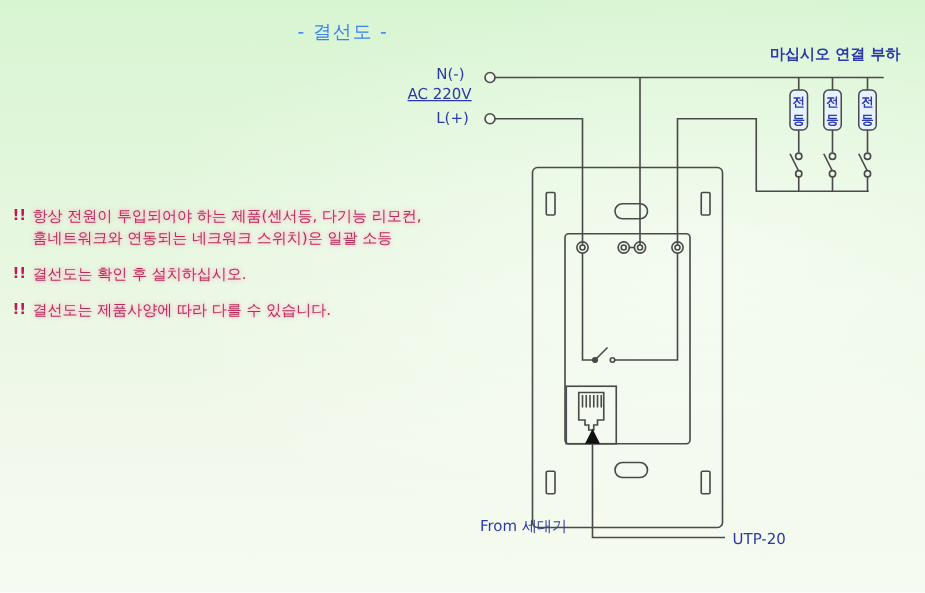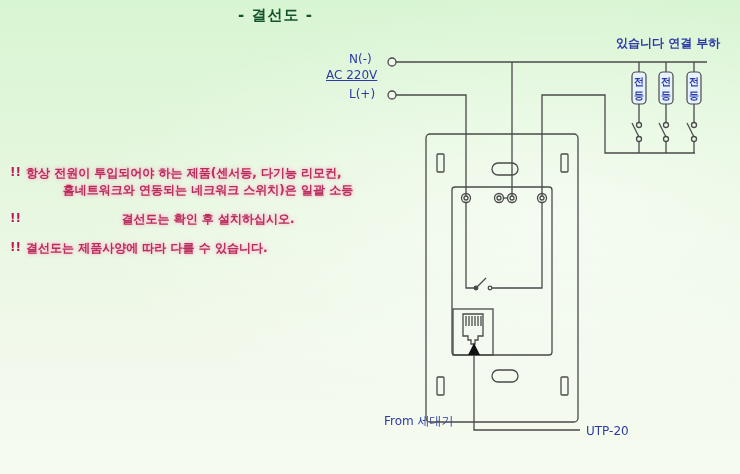--- a/index.html
+++ b/index.html
@@ -7,34 +7,34 @@
       width: 740px; height: 474px; overflow: hidden; position: relative;
       background: linear-gradient(180deg, #d8f5d2 0%, #e6f7df 40%, #f2f9ec 75%, #f6fbf0 100%);
       font-family: "DejaVu Sans", sans-serif;
     }
     .bgglow {
       position: absolute; left: 0; top: 0; width: 740px; height: 474px;
       background: radial-gradient(ellipse at 75% 45%, rgba(255,255,255,0.55) 0%, rgba(255,255,255,0) 60%);
       pointer-events: none;
     }
     .title {
-      position: absolute; left: 238px; top: 6px; font-size: 15px; font-weight: bold;
-      color: #14532d; letter-spacing: 1px;
+      position: absolute; left: 238px; top: 16px; font-size: 15px; font-weight: normal;
+      color: #3b82f6; letter-spacing: 1px;
     }
     .notes { position: absolute; left: 10px; top: 165px; width: 380px; }
     .note { position: relative; margin-bottom: 12px; }
     .note .bang {
       position: absolute; left: 0; top: 0; color: #c2185b; font-weight: bold; font-size: 12px;
     }
     .note .line {
       display: block; padding-left: 16px; font-size: 12px; line-height: 17px; color: #b42f5c;
-      font-weight: bold;
+      font-weight: normal;
       text-shadow: 0 0 4px rgba(255,160,190,0.9), 0 0 2px rgba(255,200,215,0.9);
     }
-    .note .line.indent { padding-left: 16px; text-align: center; }
+    .note .line.indent { padding-left: 16px; }
     .lbl { position: absolute; color: #2c3aa8; font-size: 12px; }
     .lbl.b { font-weight: bold; }
     svg { position: absolute; left: 0; top: 0; }
     .lamp-text { font-family: "DejaVu Sans", sans-serif; font-size: 10px; font-weight: bold; fill: #2c3aa8; }
   </style>
 </head>
 <body>
 
 <div class="bgglow"></div>
 
@@ -52,21 +52,21 @@
   </div>
   <div class="note">
     <span class="bang">!!</span>
     <span class="line">결선도는 제품사양에 따라 다를 수 있습니다.</span>
   </div>
 </div>
 
 <div class="lbl" style="left:349px; top:52px;">N(-)</div>
 <div class="lbl" style="left:326px; top:68px;text-decoration:underline;">AC 220V</div>
 <div class="lbl" style="left:349px; top:87px;">L(+)</div>
-<div class="lbl b" style="left:616px; top:35px;">있습니다 연결 부하</div>
+<div class="lbl b" style="left:616px; top:35px;">마십시오 연결 부하</div>
 <div class="lbl" style="left:384px; top:413px;">From 세대기</div>
 <div class="lbl" style="left:586px; top:424px;">UTP-20</div>
 
 <svg width="740" height="474" viewBox="0 0 740 474">
   <g fill="none" stroke="#4a4a4a" stroke-width="1.3">
 
     <circle cx="392" cy="62" r="4" fill="#eef9ea"></circle>
     <circle cx="392" cy="95" r="4" fill="#eef9ea"></circle>
 
     <polyline points="396,62 707,62"></polyline>

